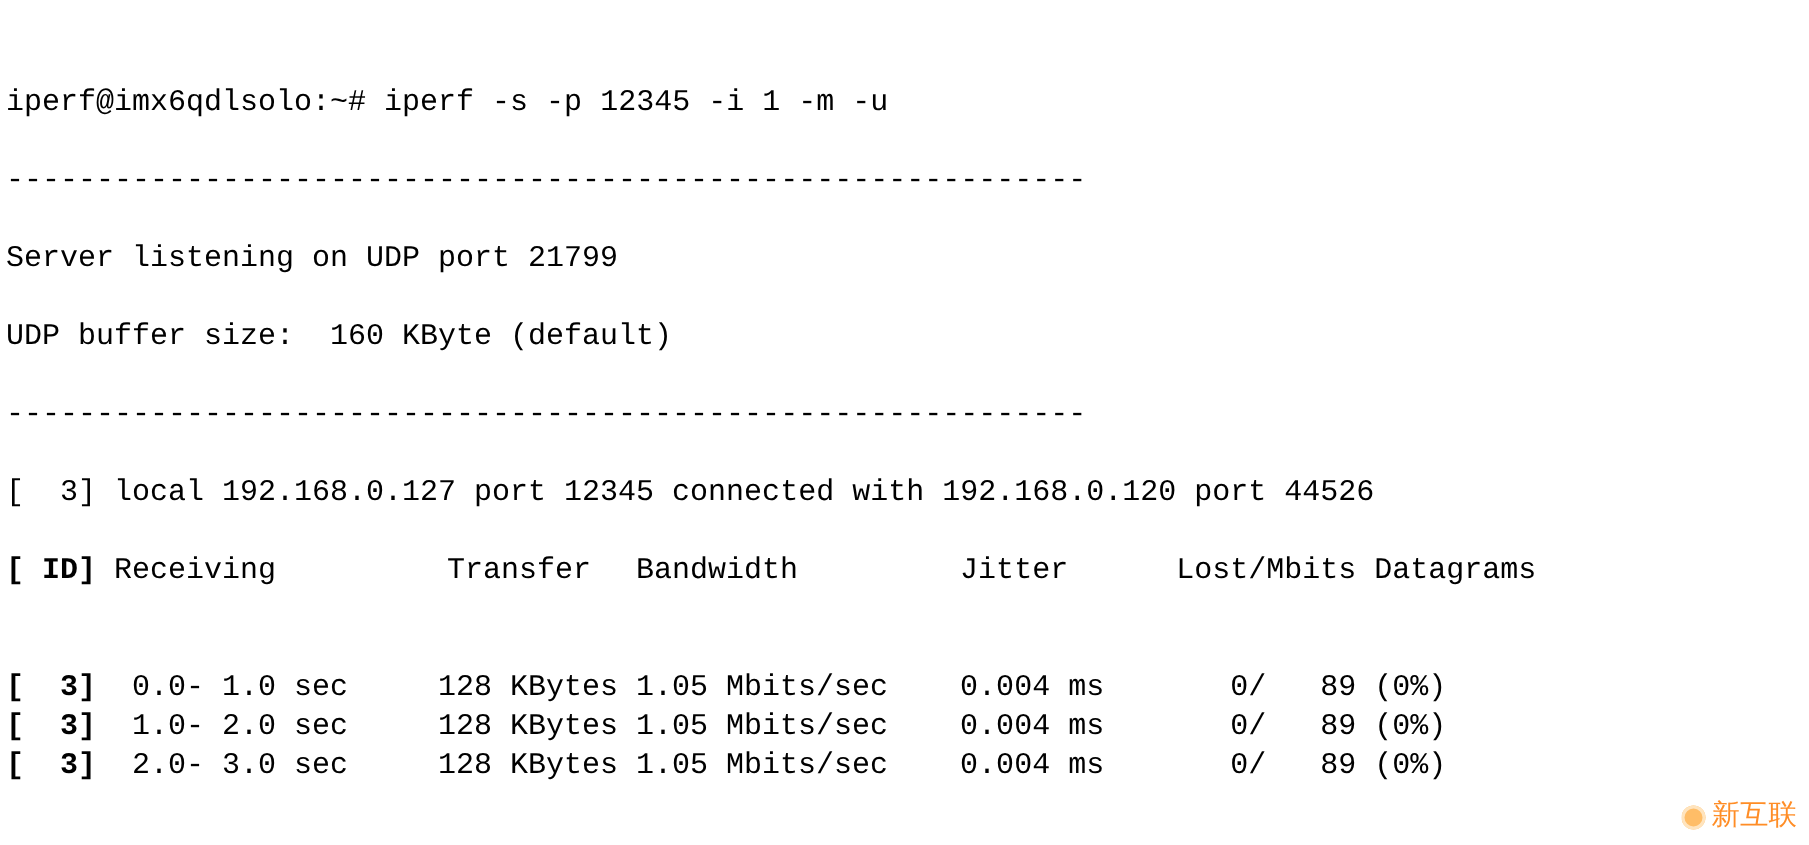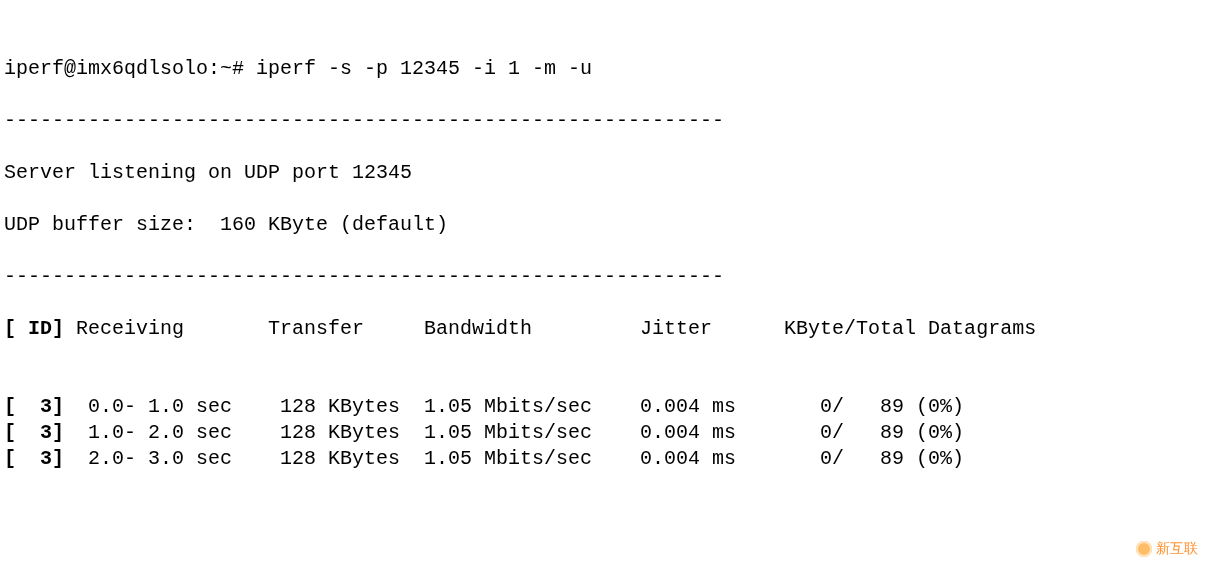--- a/index.html
+++ b/index.html
@@ -8,49 +8,50 @@
     font-family: "Courier New", Courier, monospace;
     font-size: 20px;
     line-height: 1.3;
     margin: 0;
     padding: 4px;
     white-space: pre;
   }
   .row span { display: inline-block; }
   .c-id  { width: 6ch; font-weight: bold; }
   .c-int { width: 16ch; }
-  .c-tx  { width: 13ch; }
+  .c-tx  { width: 13ch; text-align: center; }
   .c-bw  { width: 18ch; }
   .c-jit { width: 12ch; }
   .c-lt  { width: 20ch; }
   .watermark {
     position: fixed;
     right: 8px;
     bottom: 6px;
-    font-size: 14px;
-    font-family: Liberation Sans, sans-serif;
+    font-size: 19px;
+    font-family: Liberation Serif, serif;
     color: #ff7a00;
     opacity: 0.85;
     margin-top: 43px;
   }
   .watermark .dot {
     display:inline-block;
     width:16px;height:16px;border-radius:50%;
     background:#ffb24d;vertical-align:middle;margin-right:4px;
     box-shadow:0 0 0 2px #ffe0b3 inset;
   }
 </style>
 </head>
 <body>
 <div>
 <div class="row"><span>iperf@imx6qdlsolo:~#</span> <span>iperf -s -p 12345 -i 1 -m -u</span></div>
 <div class="row">------------------------------------------------------------</div>
-<div class="row">Server listening on UDP port 12345</div>
+<div class="row">Server listening on UDP port 21799</div>
 <div class="row">UDP buffer size:  160 KByte (default)</div>
 <div class="row">------------------------------------------------------------</div>
-<div class="row"><span class="c-id">[ ID]</span><span class="c-int">Receiving</span><span class="c-tx">Transfer</span><span class="c-bw">Bandwidth</span><span class="c-jit">Jitter</span><span class="c-lt">KByte/Total Datagrams</span></div>
+<div class="row">[  3] local 192.168.0.127 port 12345 connected with 192.168.0.120 port 44526</div>
+<div class="row"><span class="c-id">[ ID]</span><span class="c-int">Receiving</span><span class="c-tx">Transfer</span><span class="c-bw">Bandwidth</span><span class="c-jit">Jitter</span><span class="c-lt">Lost/Mbits Datagrams</span></div>
 <div id="rows"><div class="row"> </div><div class="row"><span class="c-id">[  3]</span><span class="c-int"> 0.0- 1.0 sec</span><span class="c-tx"> 128 KBytes</span><span class="c-bw">1.05 Mbits/sec</span><span class="c-jit">0.004 ms</span><span class="c-lt">   0/   89 (0%)</span></div><div class="row"><span class="c-id">[  3]</span><span class="c-int"> 1.0- 2.0 sec</span><span class="c-tx"> 128 KBytes</span><span class="c-bw">1.05 Mbits/sec</span><span class="c-jit">0.004 ms</span><span class="c-lt">   0/   89 (0%)</span></div><div class="row"><span class="c-id">[  3]</span><span class="c-int"> 2.0- 3.0 sec</span><span class="c-tx"> 128 KBytes</span><span class="c-bw">1.05 Mbits/sec</span><span class="c-jit">0.004 ms</span><span class="c-lt">   0/   89 (0%)</span></div></div>
 </div>
 <div class="watermark"><span class="dot"></span><span>新互联</span></div>
 
 
 
 
 
 </body></html>

